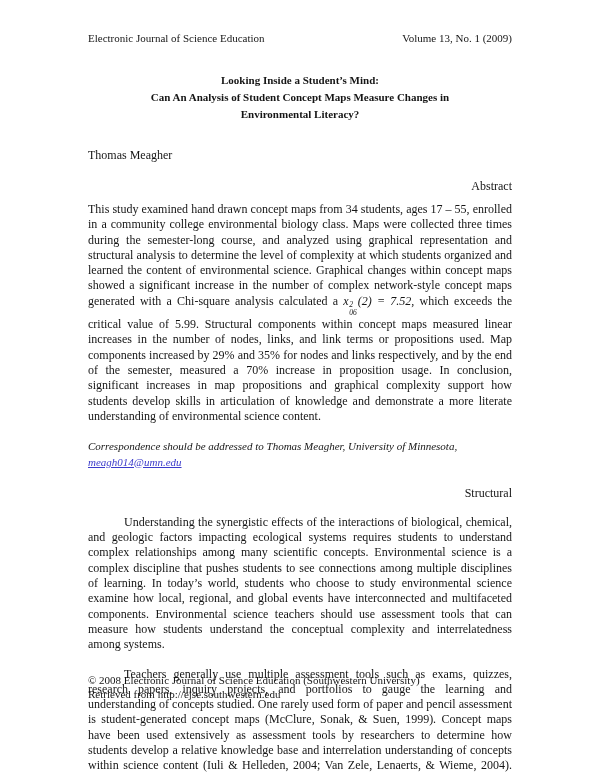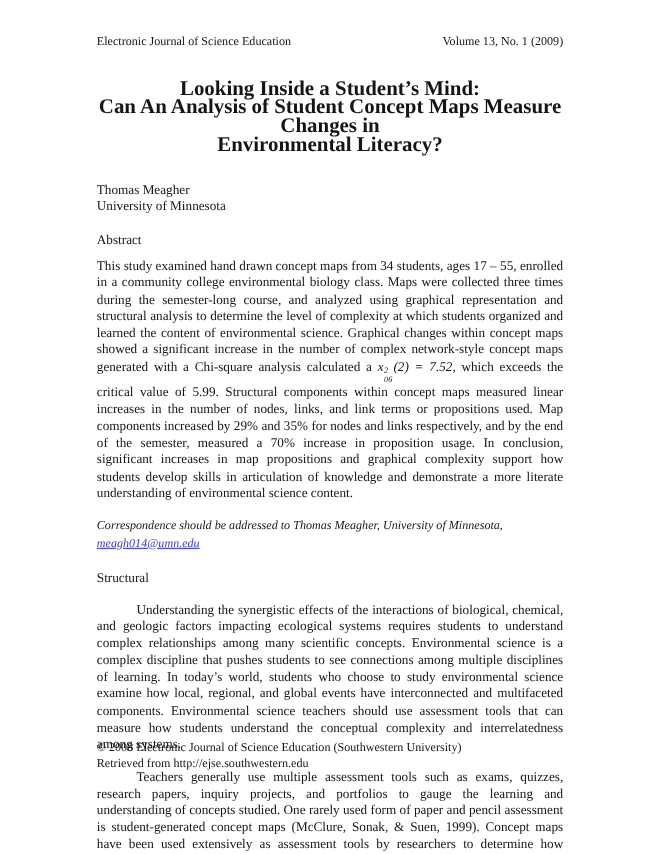--- a/index.html
+++ b/index.html
@@ -18,30 +18,30 @@
     display: flex;
     justify-content: space-between;
     font-size: 11px;
     line-height: 13px;
     align-items: center;
   }
   .title-block {
     margin-top: 27px;
     text-align: center;
     font-weight: bold;
-    font-size: 19px;
+    font-size: 11px;
     line-height: 17px;
   }
   .author-block {
     margin-top: 25px;
     font-size: 12px;
     line-height: 15px;
   }
   .section-heading {
-    text-align: left;
+    text-align: right;
     font-size: 12px;
     line-height: 15px;
     margin-top: 16px;
   }
   p.body-text {
     margin: 8px 0 0 0;
     font-size: 12px;
     line-height: 15.3px;
     text-align: justify;
   }
@@ -87,21 +87,20 @@
   </div>
 
   <div class="title-block">
     <div>Looking Inside a Student’s Mind:</div>
     <div>Can An Analysis of Student Concept Maps Measure Changes in</div>
     <div>Environmental Literacy?</div>
   </div>
 
   <div class="author-block">
     <div>Thomas Meagher</div>
-    <div>University of Minnesota</div>
   </div>
 
   <div class="section-heading">Abstract</div>
 
   <p class="body-text"><span>This study examined hand drawn concept maps from 34 students, ages 17 – 55, enrolled in a community college environmental biology class. Maps were collected three times during the semester-long course, and analyzed using graphical representation and structural analysis to determine the level of complexity at which students organized and learned the content of environmental science. Graphical changes within concept maps showed a significant increase in the number of complex network-style concept maps generated with a Chi-square analysis calculated a </span><span class="fx"><span>x</span><span class="supsub">
           <span>2</span>
           <span>06</span>
         </span><span>(2) = 7.52</span></span><span>, which exceeds the critical value of 5.99.  Structural components within concept maps measured linear increases in the number of nodes, links, and link terms or propositions used.  Map components increased by 29% and 35% for nodes and links respectively, and by the end of the semester, measured a 70% increase in proposition usage. In conclusion, significant increases in map propositions and graphical complexity support how students develop skills in articulation of knowledge and demonstrate a more literate understanding of environmental science content.</span></p>
 
   <div class="correspondence">

